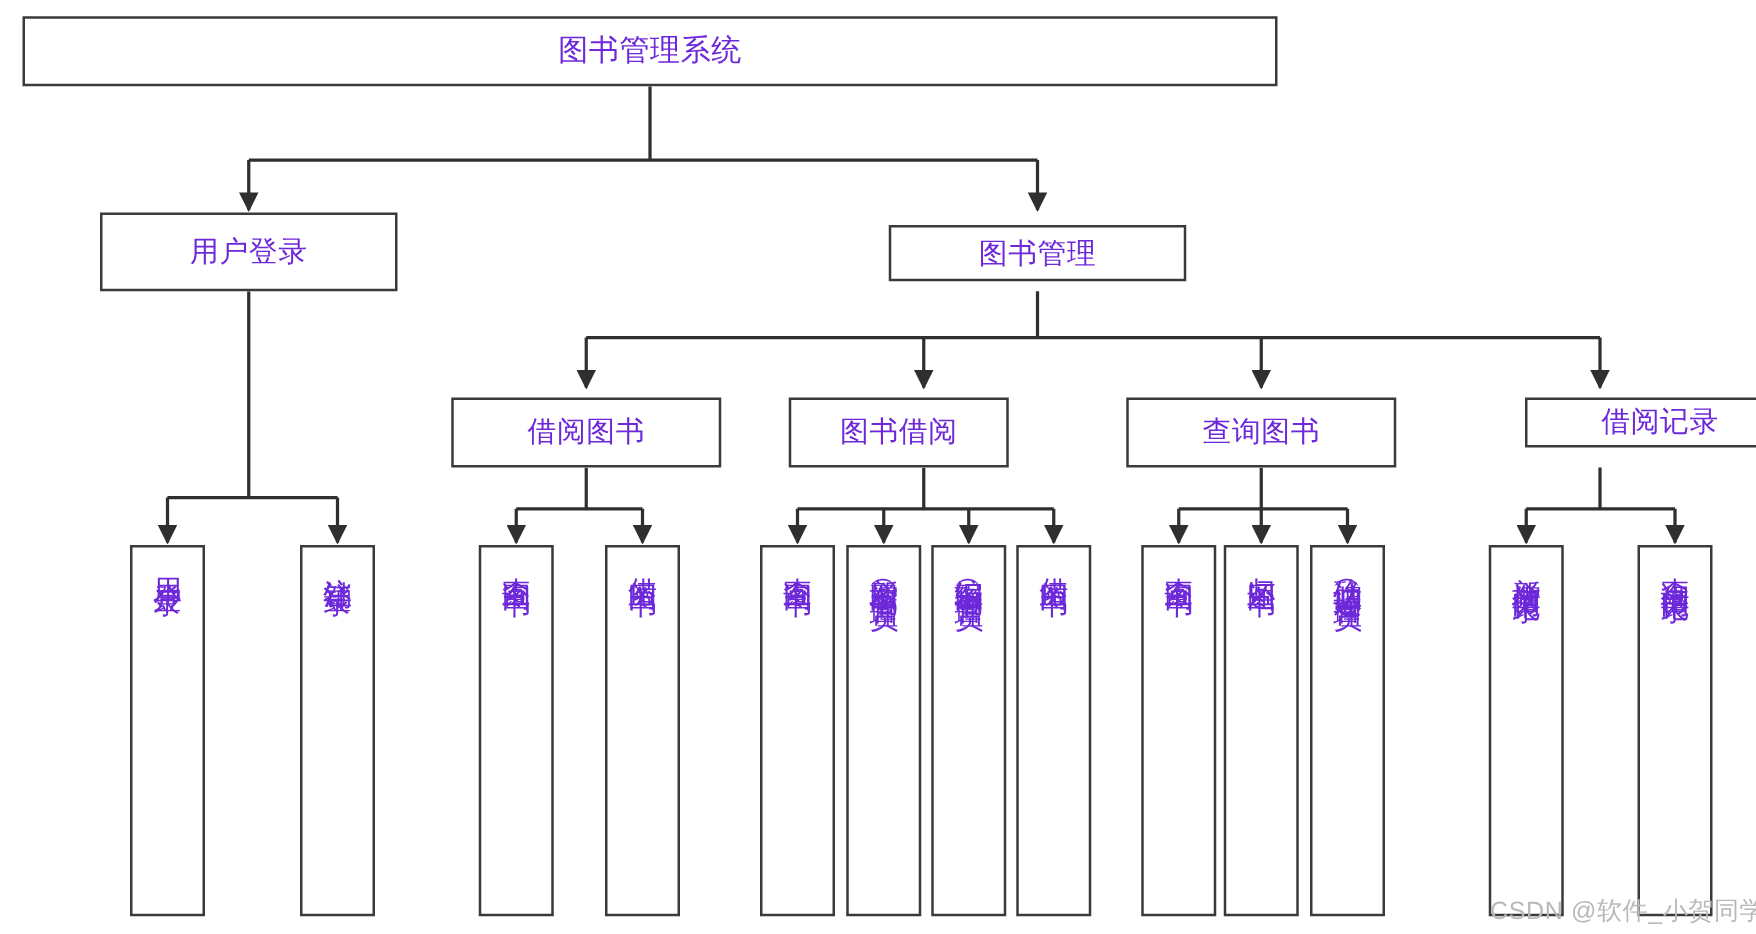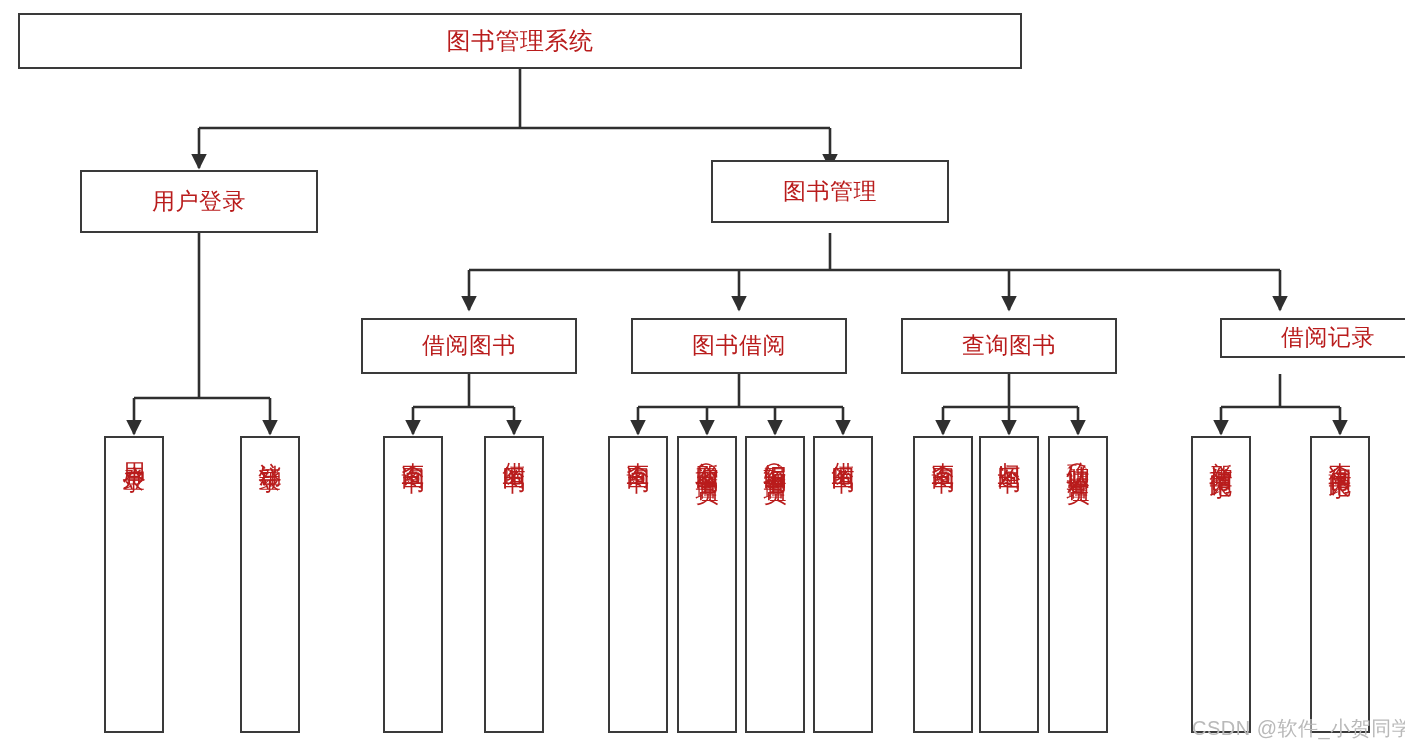--- a/index.html
+++ b/index.html
@@ -29,21 +29,21 @@
   }
   .node {
     position: absolute;
     box-sizing: border-box;
     background: #ffffff;
     border: 2px solid #3a3a3a;
     display: flex;
     align-items: center;
     justify-content: center;
     text-align: center;
-    color: #b91c1c;
+    color: #6d28d9;
   }
   .node-label {
     display: block;
     line-height: 1.18;
     letter-spacing: 0.5px;
   }
   
   .node.horizontal .node-label {
     writing-mode: horizontal-tb;
     font-size: 23px;
@@ -126,28 +126,28 @@
     </g>
   </svg>
 
   <div class="node horizontal root" style="left:18px; top:13px; width:1004px; height:56px;">
     <span class="node-label">图书管理系统</span>
   </div>
 
   <div class="node horizontal" style="left:80px; top:170px; width:238px; height:63px;">
     <span class="node-label">用户登录</span>
   </div>
-  <div class="node horizontal" style="left:711px; top:160px; width:238px; height:63px;">
+  <div class="node horizontal" style="left:711px; top:180px; width:238px; height:45px;">
     <span class="node-label">图书管理</span>
   </div>
 
   <div class="node horizontal" style="left:361px; top:318px; width:216px; height:56px;">
     <span class="node-label">借阅图书</span>
   </div>
-  <div class="node horizontal" style="left:631px; top:318px; width:216px; height:56px;">
+  <div class="node horizontal" style="left:631px; top:318px; width:176px; height:56px;">
     <span class="node-label">图书借阅</span>
   </div>
   <div class="node horizontal" style="left:901px; top:318px; width:216px; height:56px;">
     <span class="node-label">查询图书</span>
   </div>
   <div class="node horizontal" style="left:1172px; top:318px; width:216px; height:40px;margin-left:48px;">
     <span class="node-label">借阅记录</span>
   </div>
 
   <div class="node vertical" style="left:104px; top:436px; width:60px; height:297px;">

